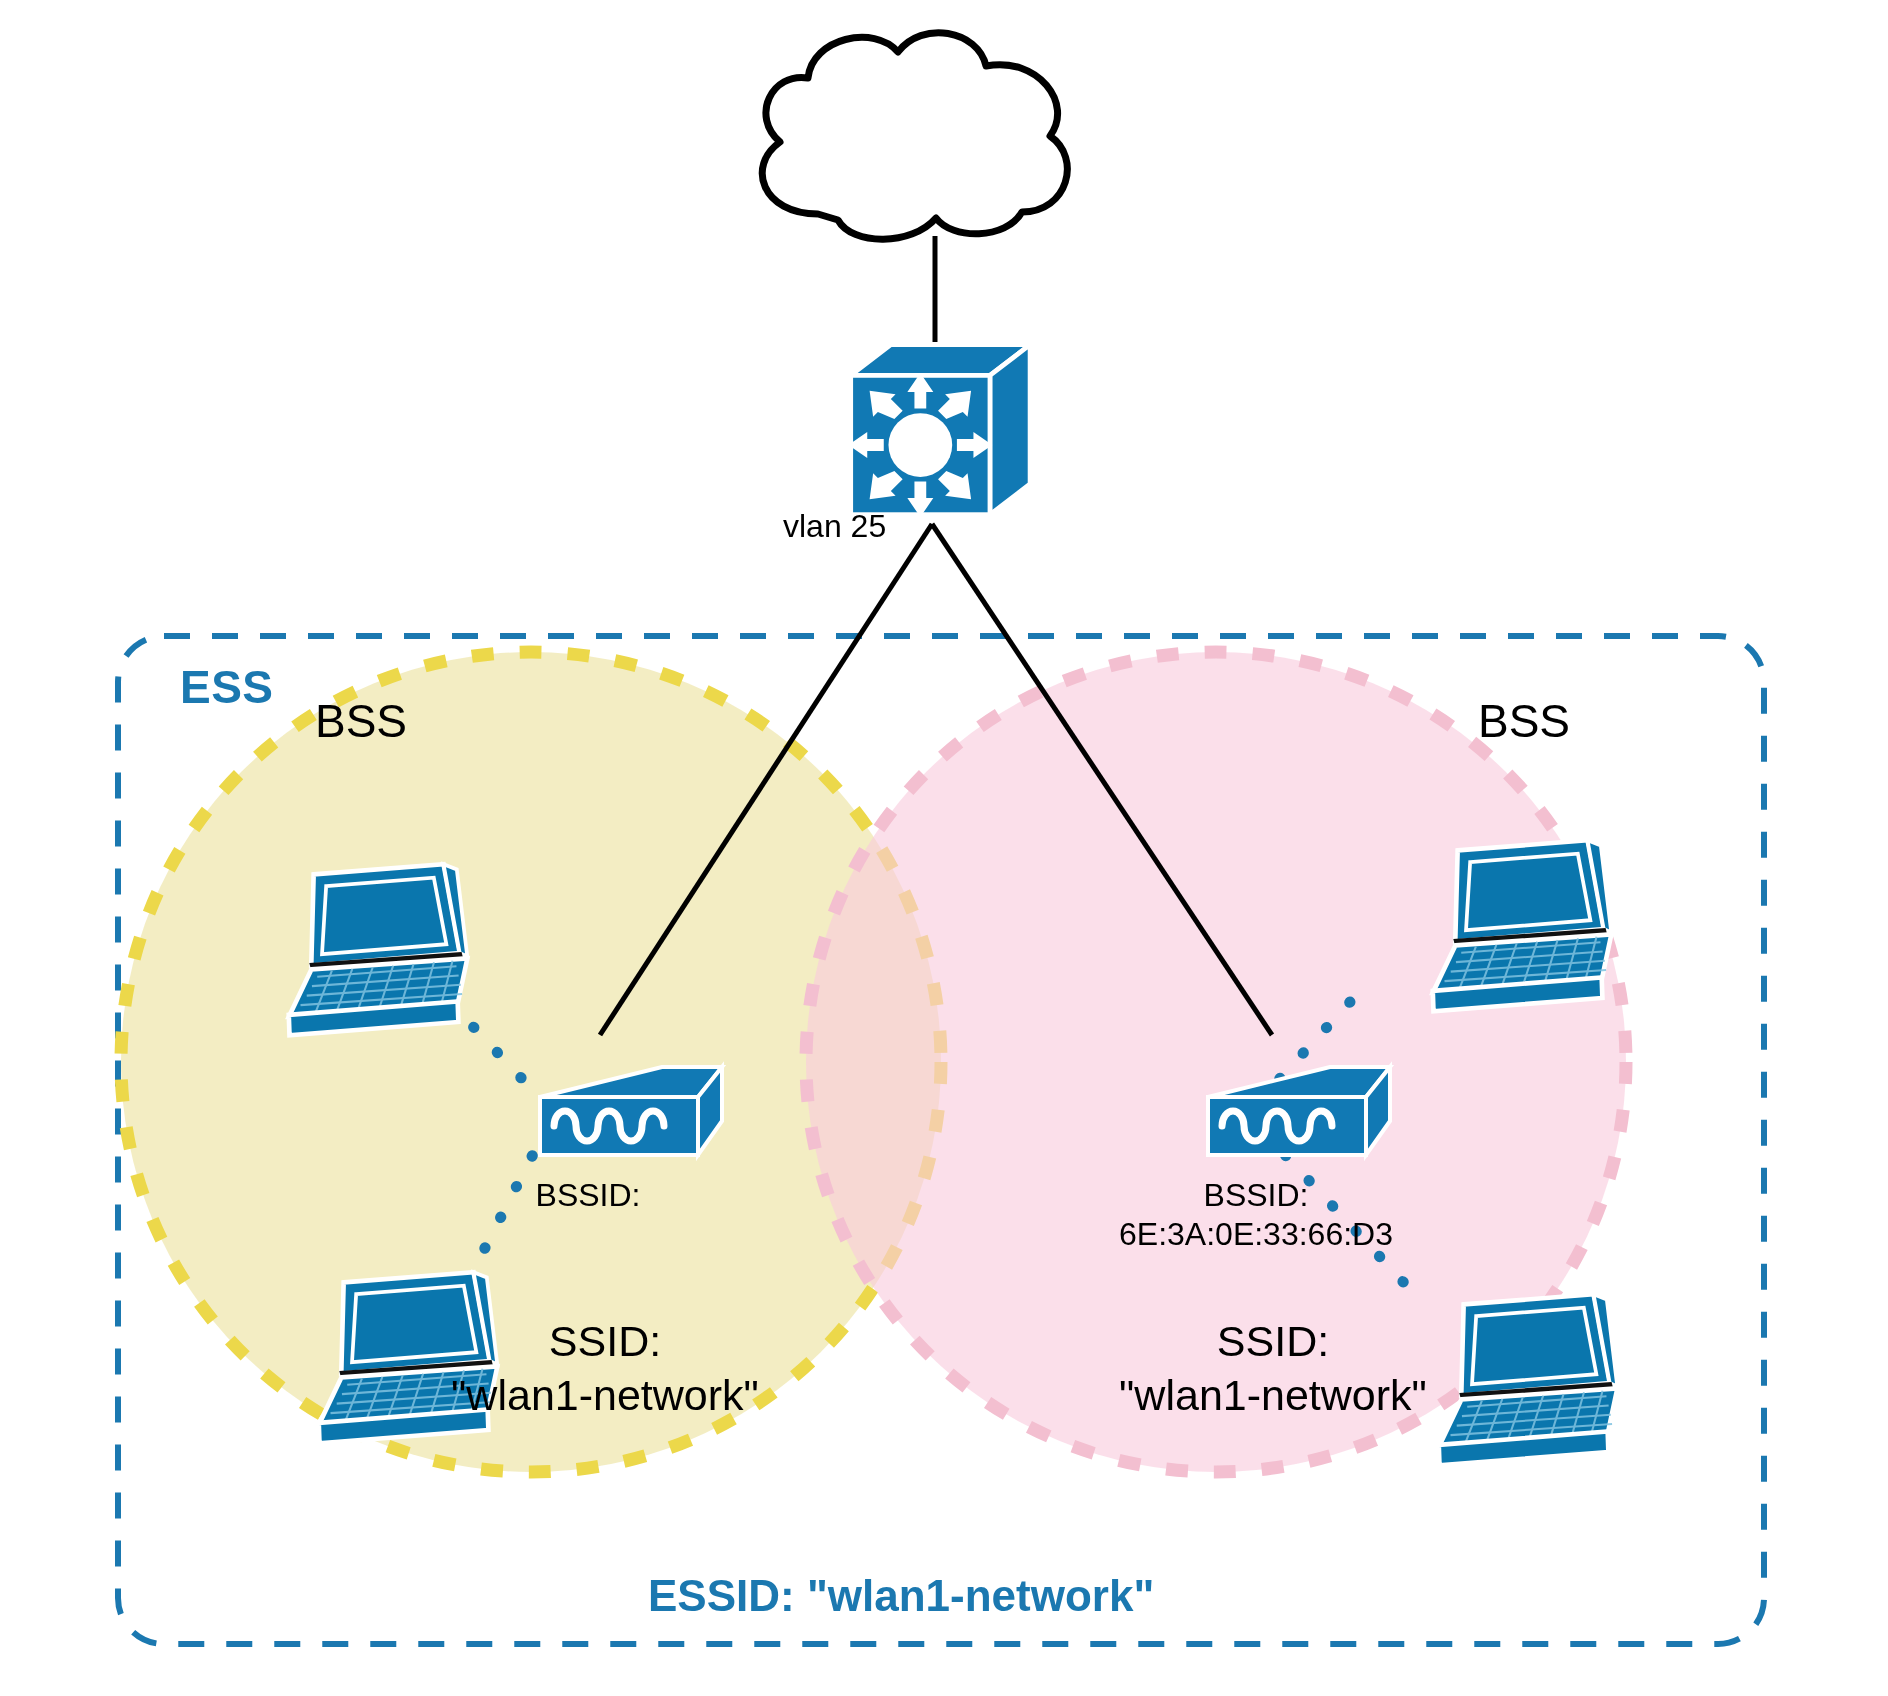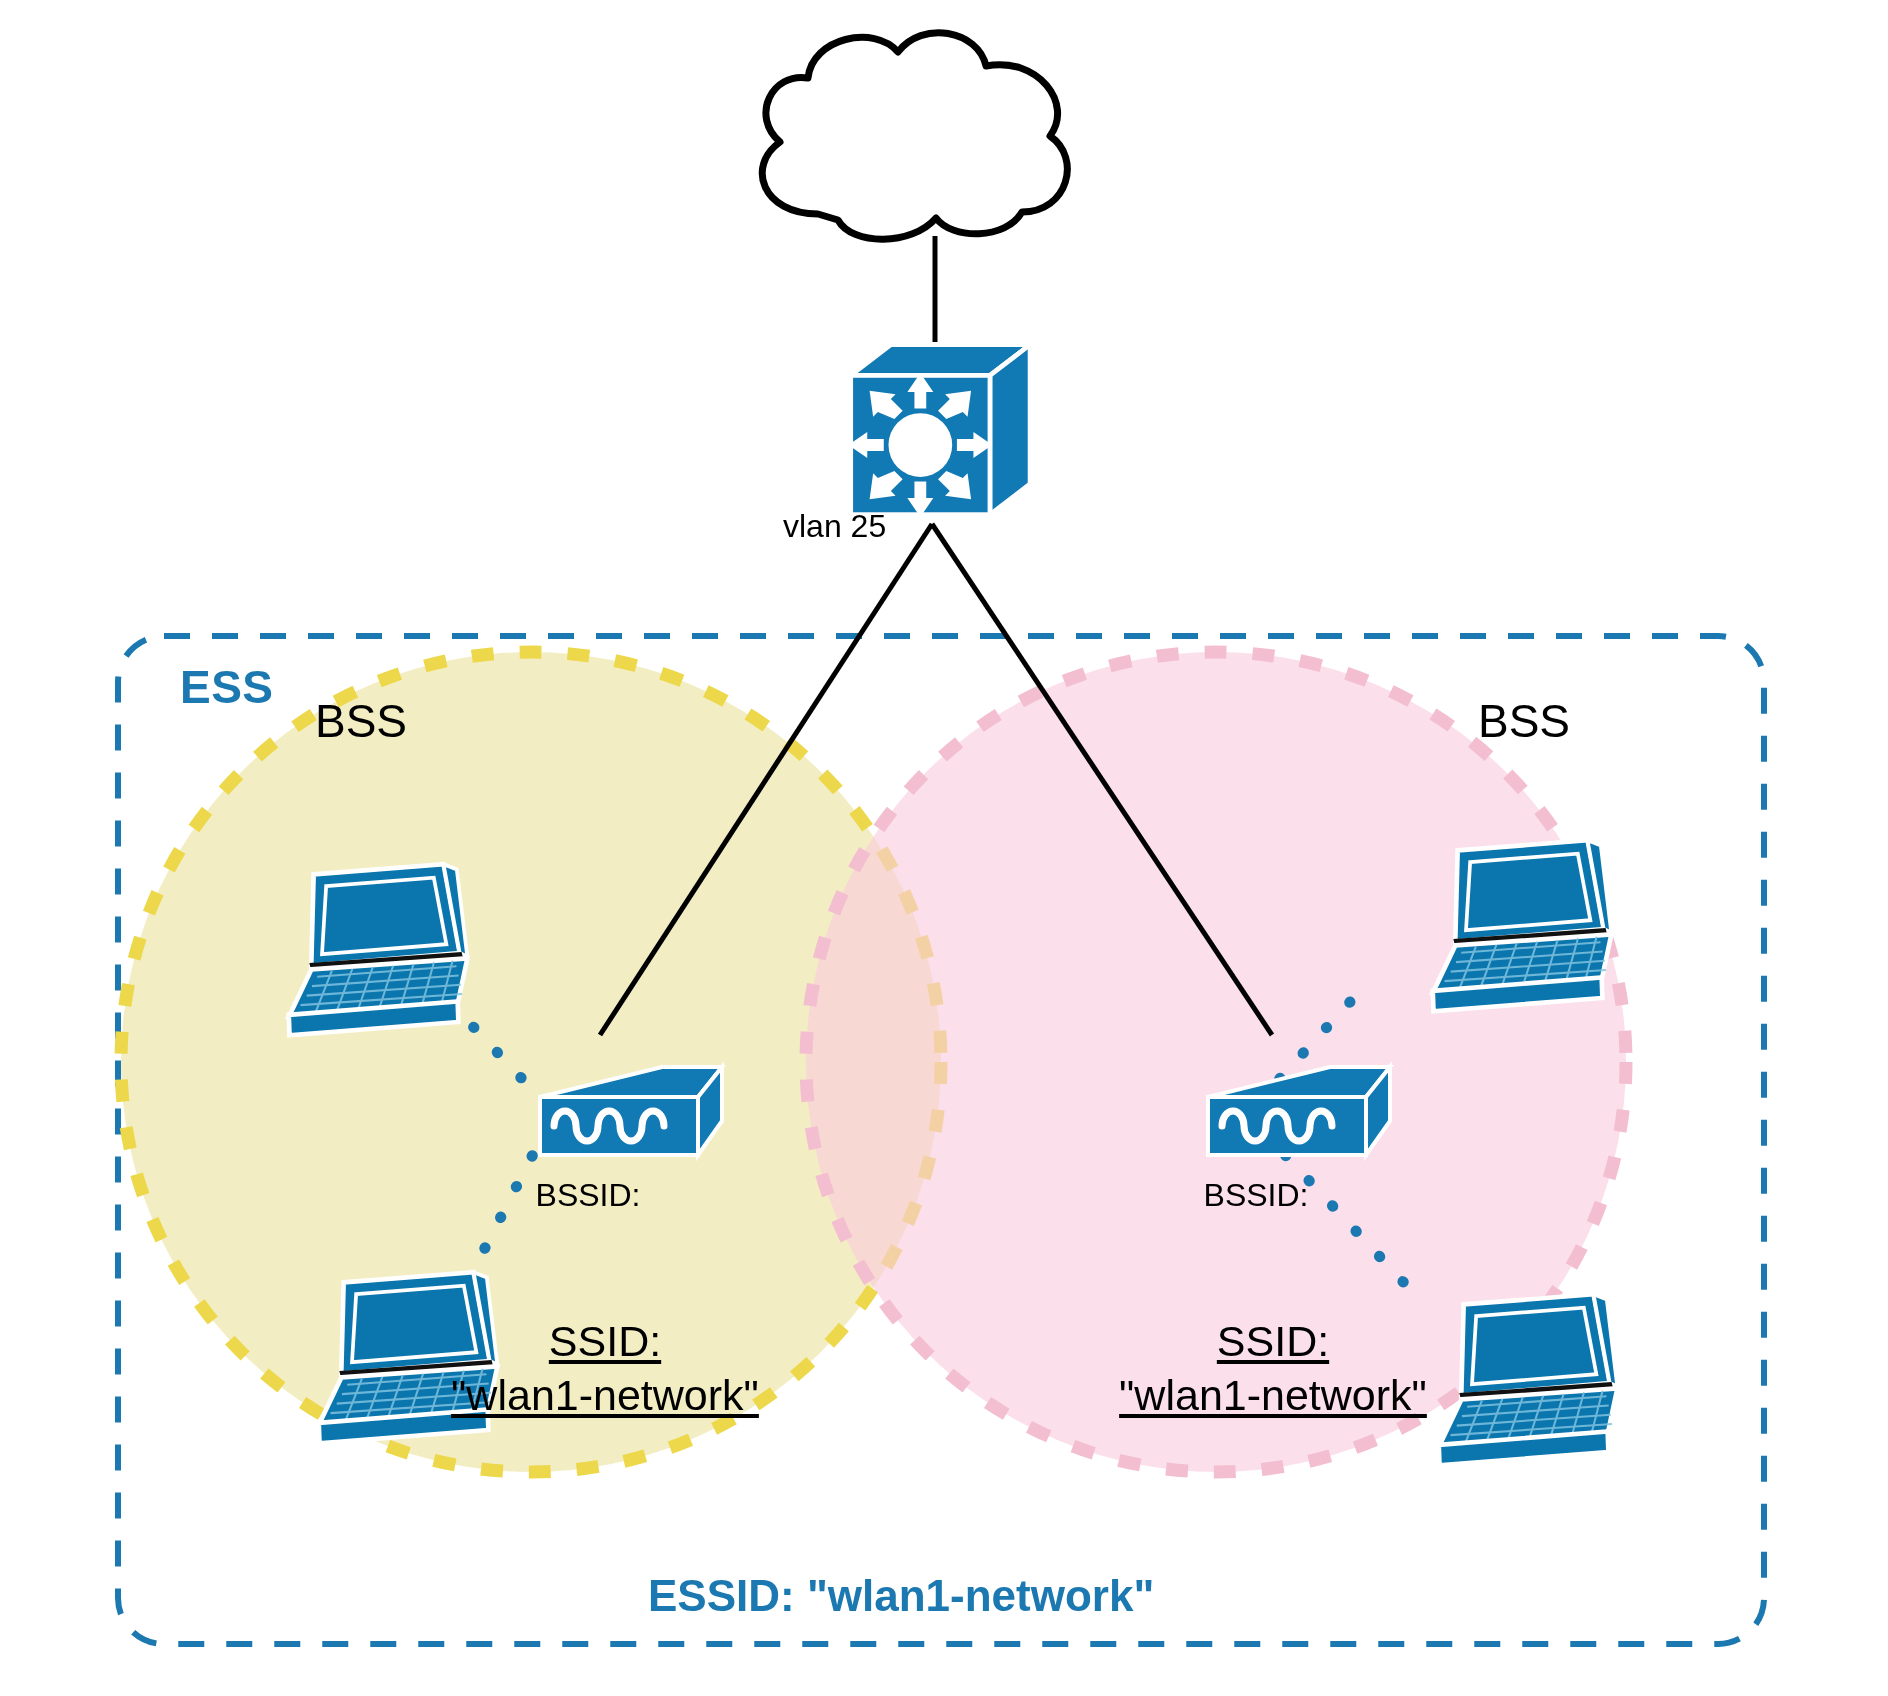--- a/index.html
+++ b/index.html
@@ -75,21 +75,21 @@
   .bssid-right { left: 1046px; top: 1176px; width: 420px; }
 
   .ssid-block {
     position: absolute;
     text-align: center;
     font-size: 43px;
     line-height: 1.26;
     color: #000;
     white-space: nowrap;
   }
-  .ssid-block span { text-decoration: underline; text-underline-offset: 4px; margin-top: 44px; }
+  .ssid-block span { text-underline-offset: 4px; margin-top: 44px; }
   .ssid-left { left: 395px; top: 1314px; width: 420px; }
   .ssid-right { left: 1063px; top: 1314px; width: 420px; }
 </style>
 </head>
 <body>
 
 <div id="stage">
 
   <svg id="diagram" viewBox="0 0 1888 1696" xmlns="http://www.w3.org/2000/svg">
 
@@ -238,20 +238,21 @@
   <div class="txt lbl-bss-right">BSS</div>
 
   <div class="txt lbl-vlan">vlan 25</div>
 
   <div class="bssid-block bssid-left">
     <div>BSSID:</div>
   </div>
 
   <div class="bssid-block bssid-right">
     <div>BSSID:</div>
+    <div>6E:3A:0E:33:66:D3</div>
   </div>
 
   <div class="ssid-block ssid-left">
     <div><span>SSID:</span></div>
     <div><span>"wlan1-network"</span></div>
   </div>
 
   <div class="ssid-block ssid-right">
     <div><span>SSID:</span></div>
     <div><span>"wlan1-network"</span></div>

